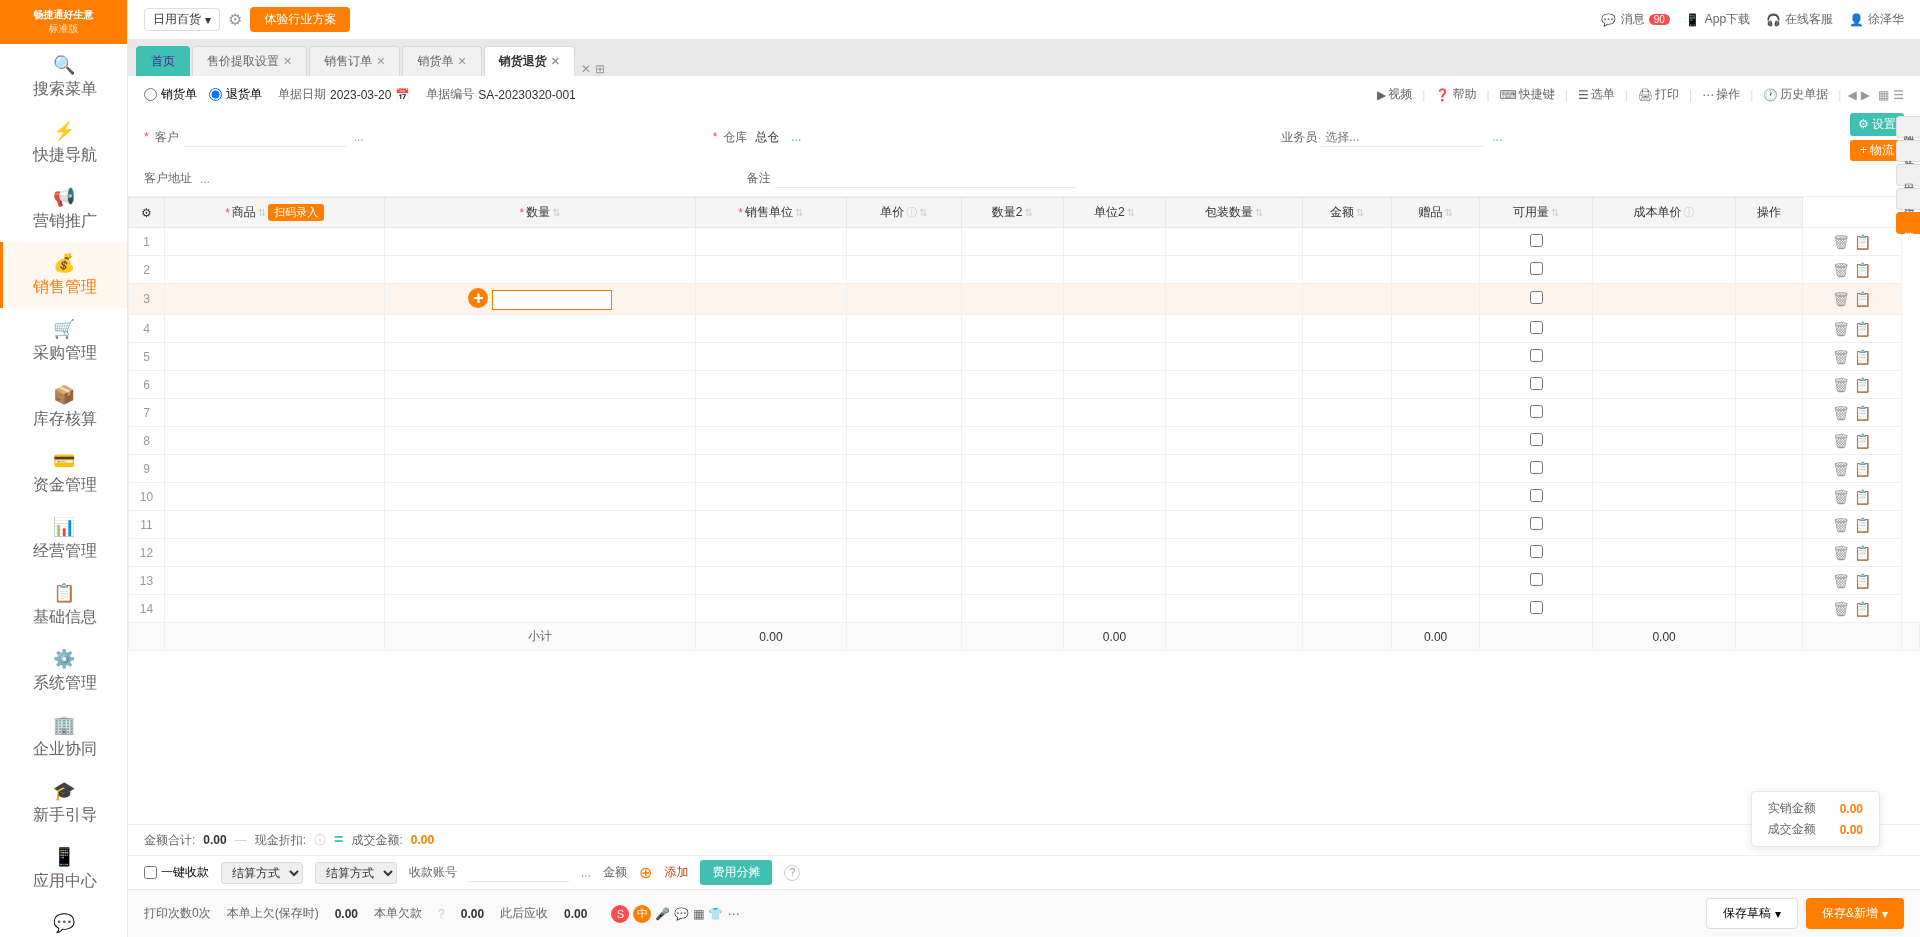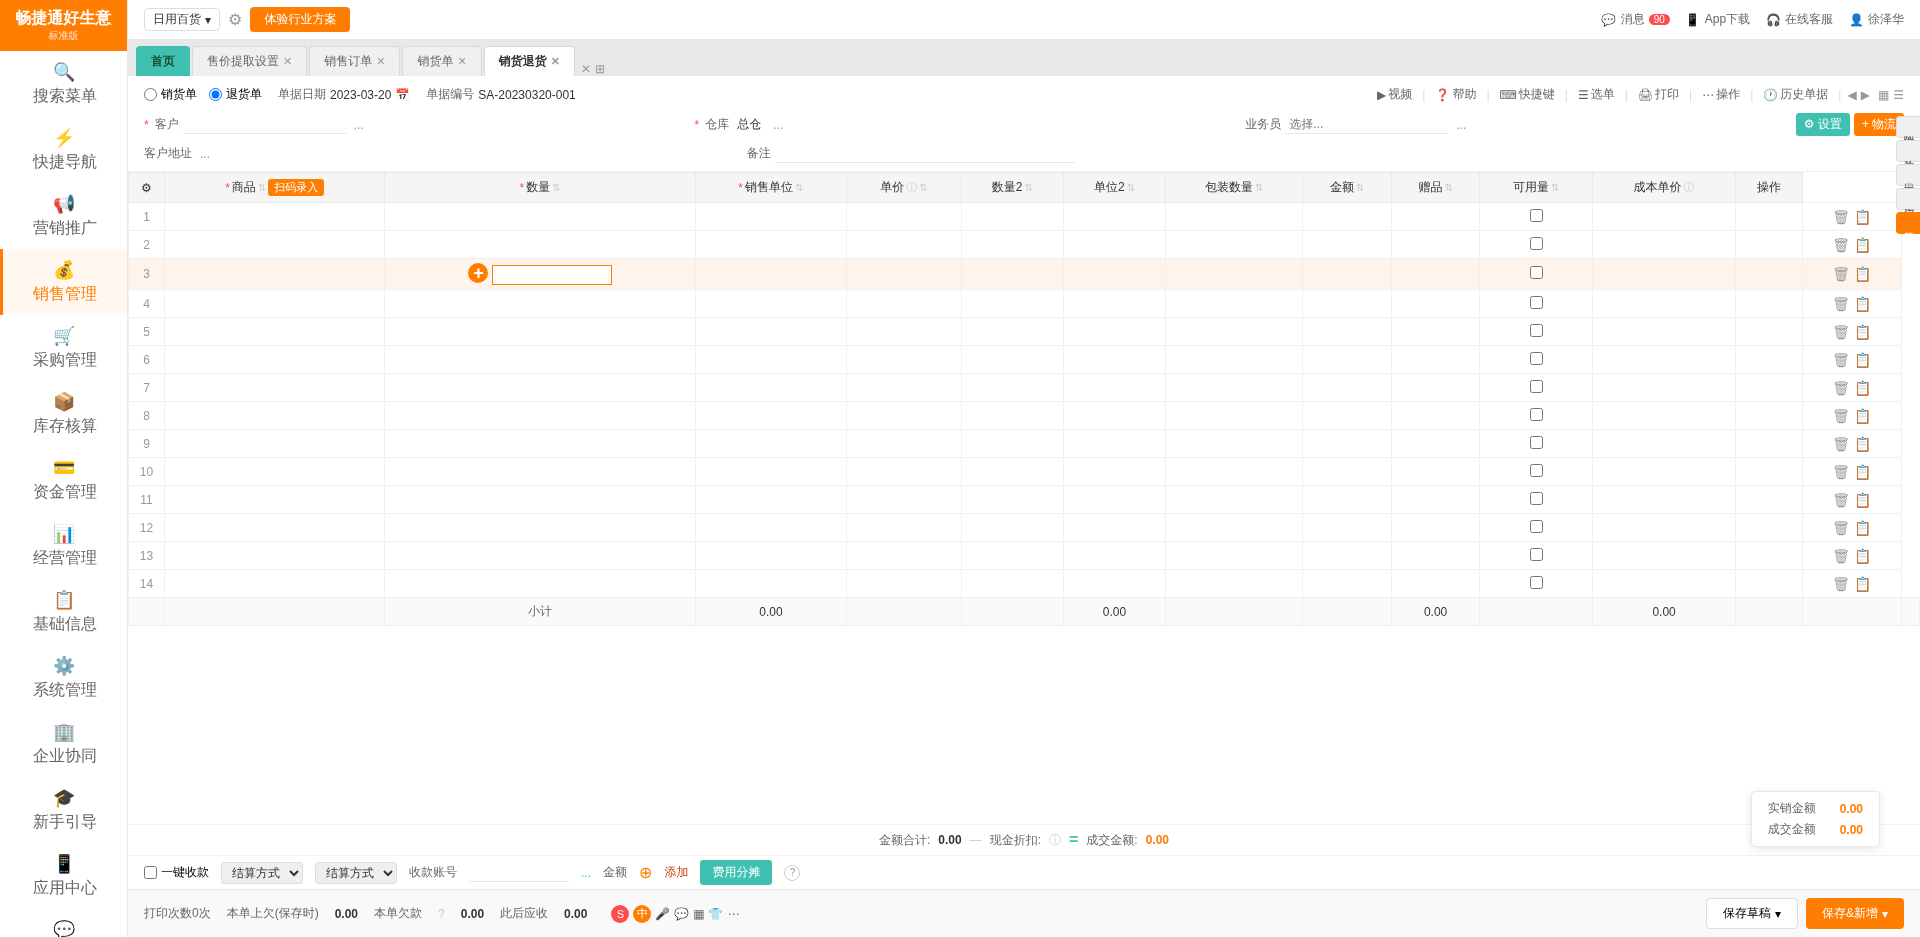--- a/index.html
+++ b/index.html
@@ -1,21 +1,21 @@
 <!DOCTYPE html>
 <html><head>
   <meta charset="utf-8">
   <style>
     * { box-sizing: border-box; margin: 0; padding: 0; font-family: 'Microsoft YaHei', SimSun, sans-serif; font-size: 12px; }
     body { display: flex; height: 937px; overflow: hidden; background: #f5f5f5; }
 
     
     .sidebar { width: 128px; background: #fff; display: flex; flex-direction: column; border-right: 1px solid #e8e8e8; flex-shrink: 0; }
     .sidebar-logo { background: #ff7d00; color: #fff; padding: 8px; text-align: center; height: 56px; display: flex; align-items: center; justify-content: center; flex-direction: column; }
-    .sidebar-logo .logo-text { font-size: 16px; font-weight: bold; color: #fff; }
+    .sidebar-logo .logo-text { font-size: 10px; font-weight: bold; color: #fff; }
     .sidebar-logo .logo-sub { font-size: 10px; color: rgba(255,255,255,0.8); }
     .sidebar-item { display: flex; flex-direction: column; align-items: center; padding: 10px 4px; cursor: pointer; color: #666; border-left: 3px solid transparent; }
     .sidebar-item.active { color: #ff7d00; background: #fff7f0; border-left-color: #ff7d00; }
     .sidebar-item .icon { font-size: 18px; margin-bottom: 3px; }
     .sidebar-item .label { font-size: 16px; }
 
     
     .main { flex: 1; display: flex; flex-direction: column; overflow: hidden; }
 
     
@@ -24,21 +24,21 @@
     .topbar-select { display: flex; align-items: center; gap: 4px; border: 1px solid #ddd; border-radius: 4px; padding: 2px 8px; cursor: pointer; color: #333; }
     .topbar-btn { background: #ff7d00; color: #fff; border: none; border-radius: 4px; padding: 4px 14px; cursor: pointer; font-size: 12px; }
     .topbar-right { display: flex; align-items: center; gap: 16px; color: #666; }
     .topbar-right .badge { background: #ff4d4f; color: #fff; border-radius: 10px; padding: 0 5px; font-size: 10px; }
 
     
     .tabbar { height: 36px; background: #e8e8e8; display: flex; align-items: flex-end; padding: 0 8px; flex-shrink: 0; }
     .tab { display: flex; align-items: center; gap: 4px; padding: 6px 14px; background: #f0f0f0; border-radius: 4px 4px 0 0; cursor: pointer; color: #666; margin-right: 2px; border: 1px solid #d9d9d9; border-bottom: none; font-size: 12px; }
     .tab.active { background: #fff; color: #333; font-weight: bold; }
     .tab .close-icon { color: #999; font-size: 11px; cursor: pointer; }
-    .tab.home { background: #40c0b0; color: #14532d; border-color: #40c0b0; font-weight: bold; }
+    .tab.home { background: #40c0b0; color: #4c1d95; border-color: #40c0b0; }
 
     
     .content { flex: 1; overflow: hidden; display: flex; flex-direction: column; background: #fff; }
     .btn-orange { background: #ff7d00; color: #fff; border: none; border-radius: 3px; padding: 2px 8px; cursor: pointer; font-size: 11px; }
 
     
     .table-container { flex: 1; overflow: auto; }
     table { width: 100%; border-collapse: collapse; }
     thead tr { background: #f5f5f5; }
     th { border: 1px solid #e8e8e8; padding: 6px 4px; text-align: center; color: #333; font-weight: normal; white-space: nowrap; position: sticky; top: 0; background: #f5f5f5; z-index: 1; }
@@ -275,21 +275,21 @@
           <span style="color:#ff4d4f;margin-right:2px;">*</span>
           <span style="color:#666;">仓库</span>
           <span style="color:#333;padding:2px 4px;">总仓</span>
           <span class="field-dots">...</span>
         </div>
         <div style="display:flex;align-items:center;gap:4px;flex:1;">
           <span style="color:#666;">业务员</span>
           <input type="text" style="border-top: none; border-right: none; border-left: none; border-image: initial; border-bottom: 1px solid rgb(232, 232, 232); padding: 2px 4px; min-width: 80px; outline: none; color: rgb(153, 153, 153);" placeholder="选择...">
           <span class="field-dots">...</span>
         </div>
-        <div style="display:flex;gap:4px;">
+        <div style="display:flex;gap:4px;flex-direction:column;">
           <button class="teal-btn">
             <span>⚙</span>
             <span>设置</span>
           </button>
           <button class="btn-orange">
             <span>+</span>
             <span>物流</span>
           </button>
         </div>
       </div>
@@ -728,21 +728,21 @@
   <td></td>
   <td style="color:#333;">0.00</td>
   <td></td>
   <td></td>
   <td></td>
 </tr>
           </tbody>
       </table>
     </div>
 
-    <div style="padding:6px 16px;background:#fff;border-top:1px solid #f0f0f0;display:flex;align-items:center;gap:8px;flex-shrink:0;justify-content:center;">
+    <div style="padding:6px 16px;background:#fff;border-top:1px solid #f0f0f0;display:flex;align-items:center;gap:8px;flex-shrink:0;">
       <span style="color:#666;">金额合计:</span>
       <span style="color:#333;font-weight:bold;">0.00</span>
       <span style="color:#ccc;">—</span>
       <span style="color:#666;">现金折扣:</span>
       <span style="color:#ccc;cursor:pointer;">ⓘ</span>
       <span style="color:#40c0b0;font-size:16px;font-weight:bold;">=</span>
       <span style="color:#666;">成交金额:</span>
       <span style="color:#ff7d00;font-weight:bold;">0.00</span>
     </div>
 

